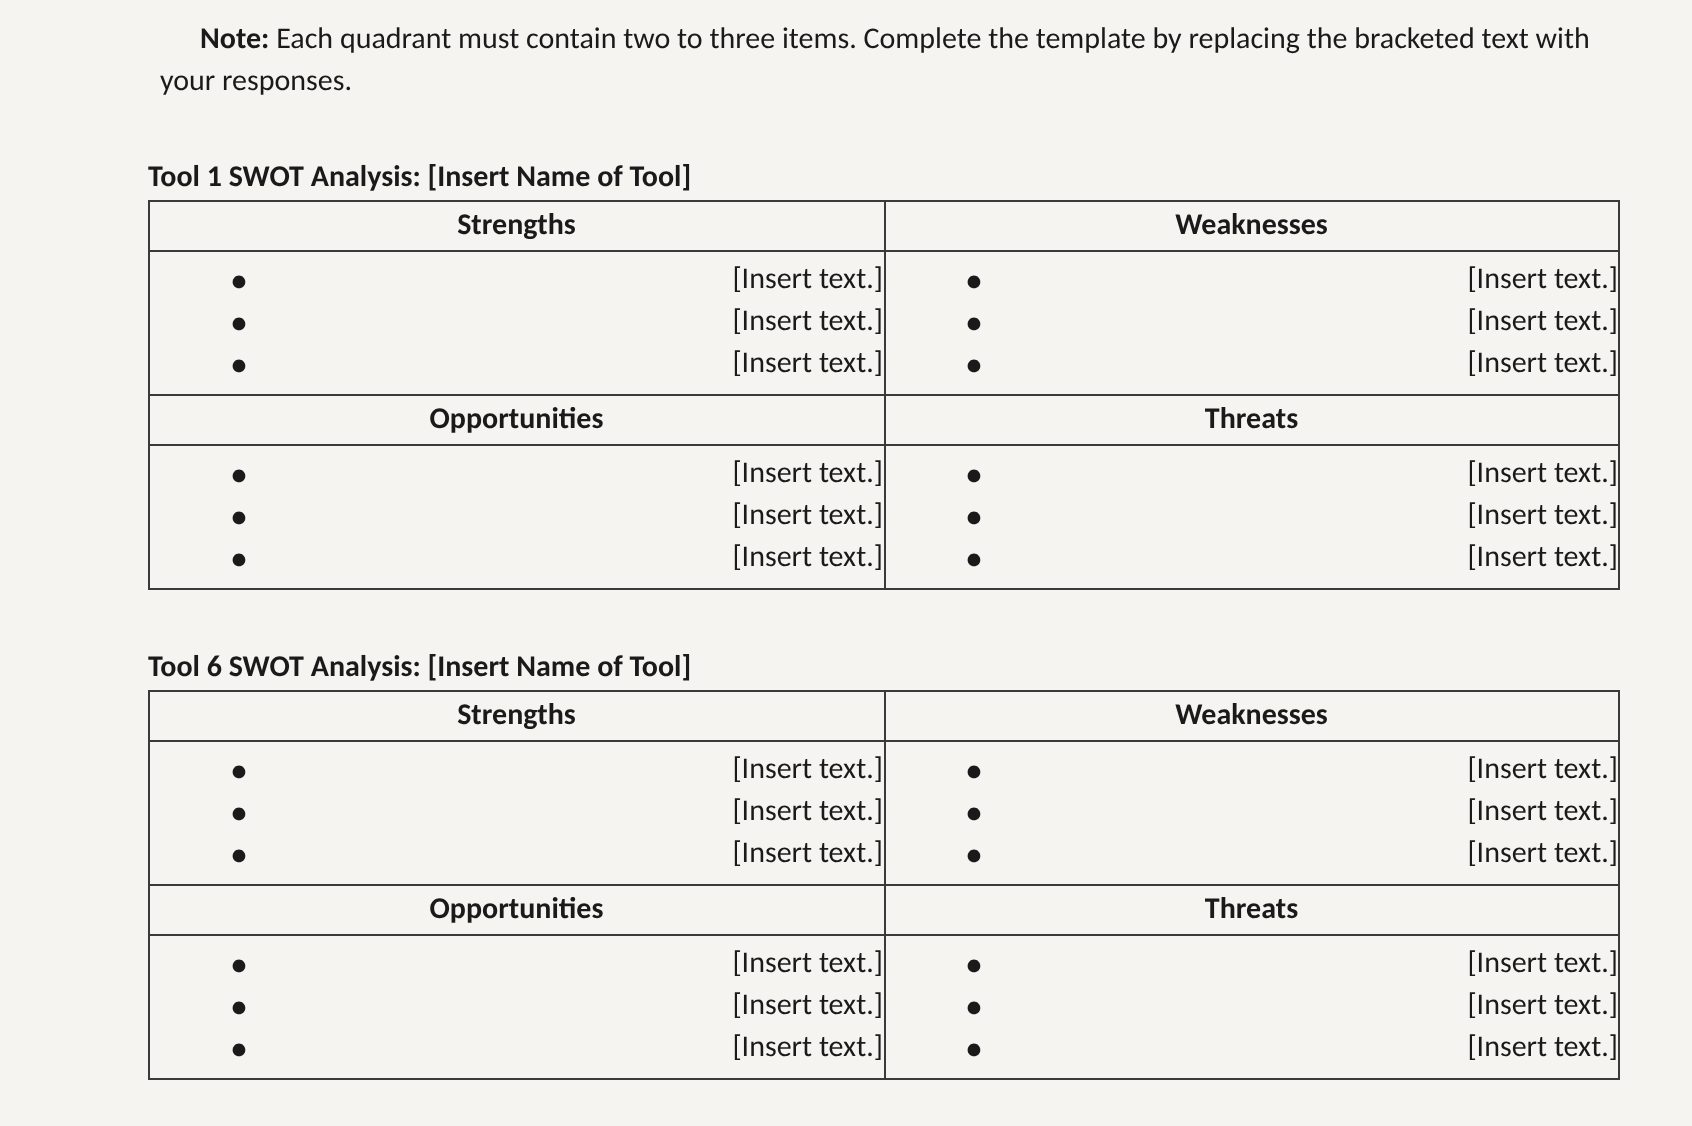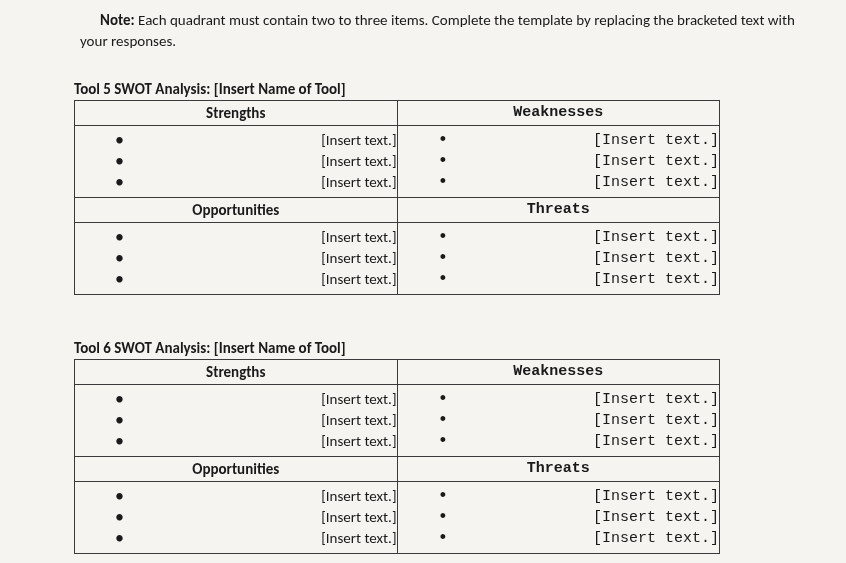--- a/index.html
+++ b/index.html
@@ -24,22 +24,22 @@
       font-weight: bold;
       padding-left: 20px;
     }
     .section-title {
       font-weight: bold;
       margin-bottom: 2px;
       margin-left: -6px;
     }
     table {
       border-collapse: collapse;
-      width: 646px;
-      margin-bottom: 44px;
+      width: 736px;
+      margin-bottom: 30px;
       margin-left: -6px;
     }
     td {
       border: 1px solid #3a3a3a;
       vertical-align: top;
       padding: 0;
     }
     td.header {
       text-align: center;
       font-weight: bold;
@@ -59,31 +59,31 @@
       line-height: 1.4;
     }
     ul li::before {
       content: "•";
       position: absolute;
       left: 0;
       font-size: 18px;
       line-height: 1.2;
     }
     .col-left { width: 50%; }
-    .col-right { width: 50%; font-family: Liberation Mono, monospace; }
+    .col-right { width: 50%; }
   </style>
 </head>
 <body>
 
 <div class="note">
   <span class="note-label">Note:</span>
   <span>Each quadrant must contain two to three items. Complete the template by replacing the bracketed text with your responses.</span>
 </div>
 
-<div class="section-title">Tool 5 SWOT Analysis: [Insert Name of Tool]</div>
+<div class="section-title">Tool 1 SWOT Analysis: [Insert Name of Tool]</div>
 <table>
   <tbody>
       <tr>
     <td class="header col-left">Strengths</td>
     <td class="header col-right">Weaknesses</td>
   </tr>
   <tr>
     <td class="content col-left">
       <ul>
         <li>[Insert text.]</li>

